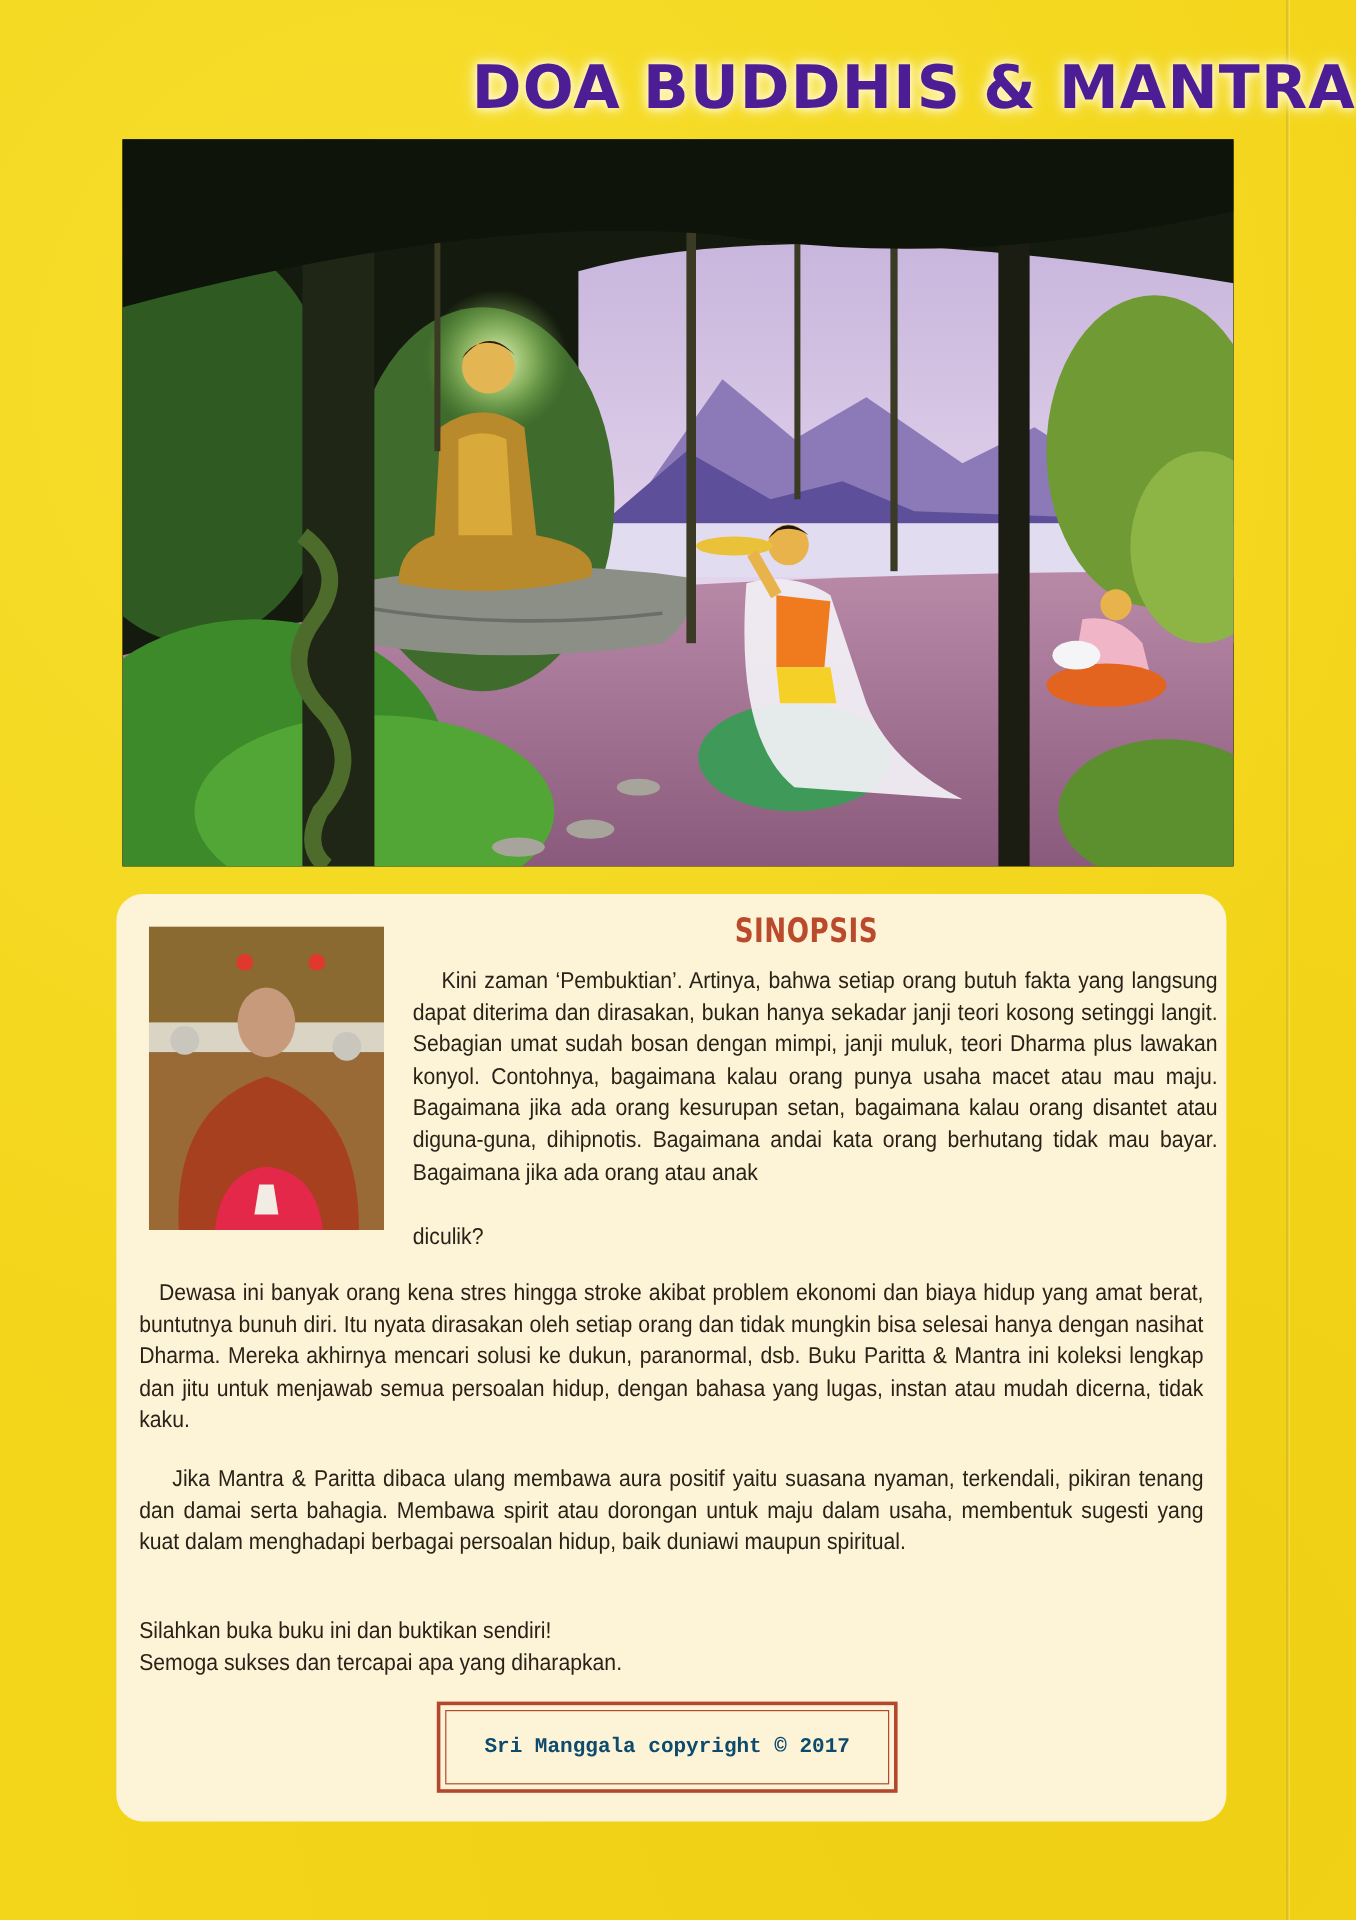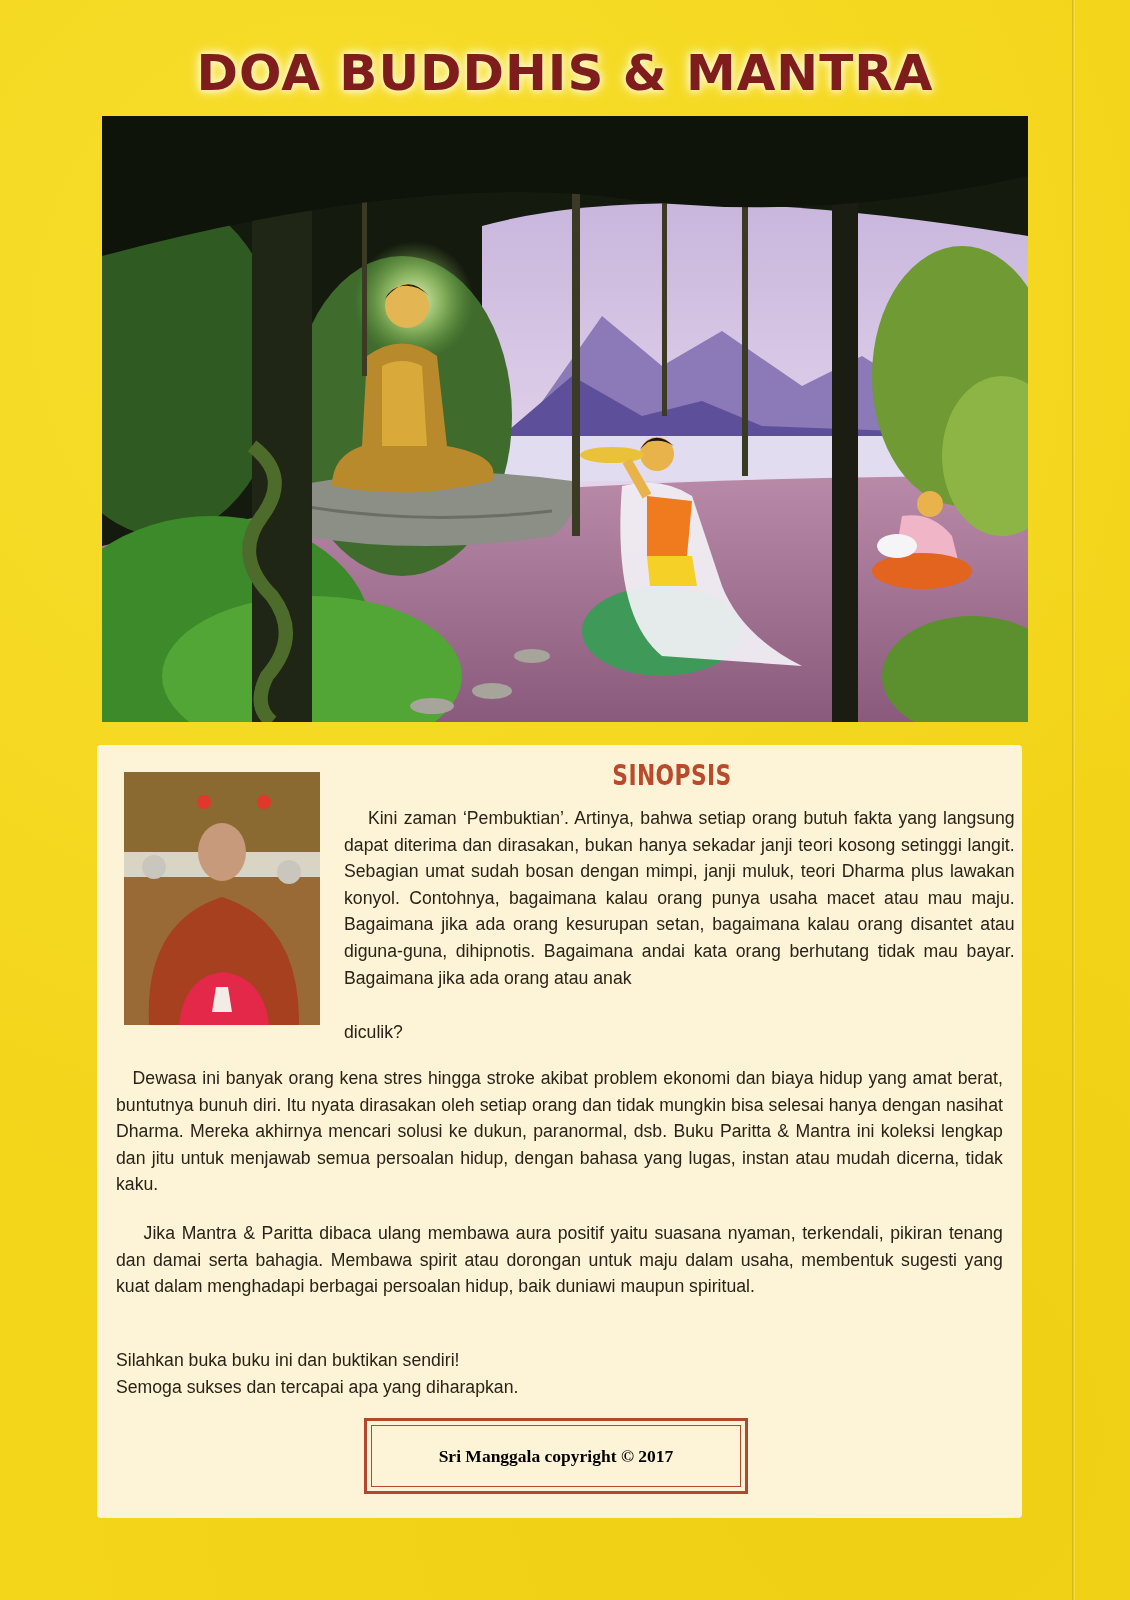--- a/index.html
+++ b/index.html
@@ -9,33 +9,33 @@
     background-image:
       radial-gradient(circle at 30% 20%, rgba(255,240,80,0.35), transparent 60%),
       radial-gradient(circle at 80% 90%, rgba(230,190,0,0.25), transparent 55%);
     font-family:"Liberation Sans", sans-serif;
   }
   .spine-fold {
     position:absolute; left:1072px; top:0; width:3px; height:1600px;
     background:linear-gradient(90deg, rgba(190,150,0,0.55), rgba(255,240,120,0.6));
   }
   .title {
-    position:absolute; left:0; top:44px; width:1130px; text-align:center;
+    position:absolute; left:0; top:44px; width:1130px; text-align:right;
     font-family:"DejaVu Sans", sans-serif; font-weight:bold;
-    font-size:50px; letter-spacing:1px; color:#7f1d1d;
+    font-size:50px; letter-spacing:1px; color:#4c1d95;
     text-shadow: 0 0 6px #fff6c0, 0 0 10px #fff6c0, 0 0 14px #fff3a0;
   }
   .painting {
     position:absolute; left:102px; top:116px; width:926px; height:606px;
     overflow:hidden; background:#1a1f10;
   }
   .painting svg { display:block; }
   .panel {
     position:absolute; left:97px; top:745px; width:925px; height:773px;
-    background:#fdf3d6; border-radius:4px;
+    background:#fdf3d6; border-radius:22px;
   }
   .photo {
     position:absolute; left:27px; top:27px; width:196px; height:253px; overflow:hidden;
   }
   .photo svg { display:block; }
   .heading {
     position:absolute; left:225px; top:14px; width:700px; text-align:center;
     font-family:"DejaVu Sans", sans-serif; font-weight:bold; font-size:28px;
     color:#b94a2c; transform:scaleX(0.78); transform-origin:center;
     letter-spacing:0.5px;
@@ -52,22 +52,22 @@
   .copyright {
     position:absolute; left:267px; top:673px; width:384px; height:76px;
     border:3px solid #b3482e; box-sizing:border-box;
   }
   .copyright-inner {
     position:absolute; left:4px; top:4px; right:4px; bottom:4px;
     border:1.5px solid #b3482e; display:flex; flex-direction:column;
     justify-content:center; align-items:center;
   }
   .copyright-line {
-    color:#000000; font-weight:bold; font-size:17.5px; line-height:26px;
-    font-family:Liberation Serif, serif;
+    color:#0c4a6e; font-weight:bold; font-size:17.5px; line-height:26px;
+    font-family:Liberation Mono, monospace;
   }
 </style>
 </head>
 <body>
 
 <div class="spine-fold"></div>
 
 <div class="title">DOA BUDDHIS &amp; MANTRA</div>
 
 <div class="painting">

